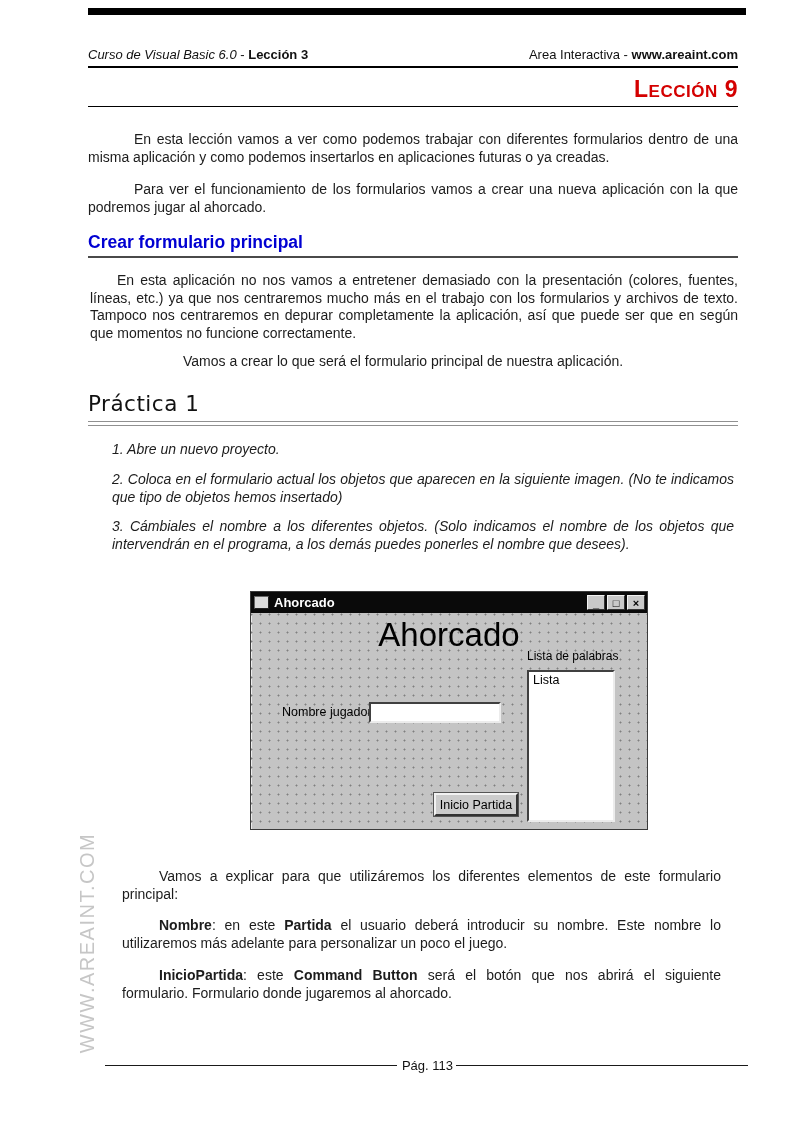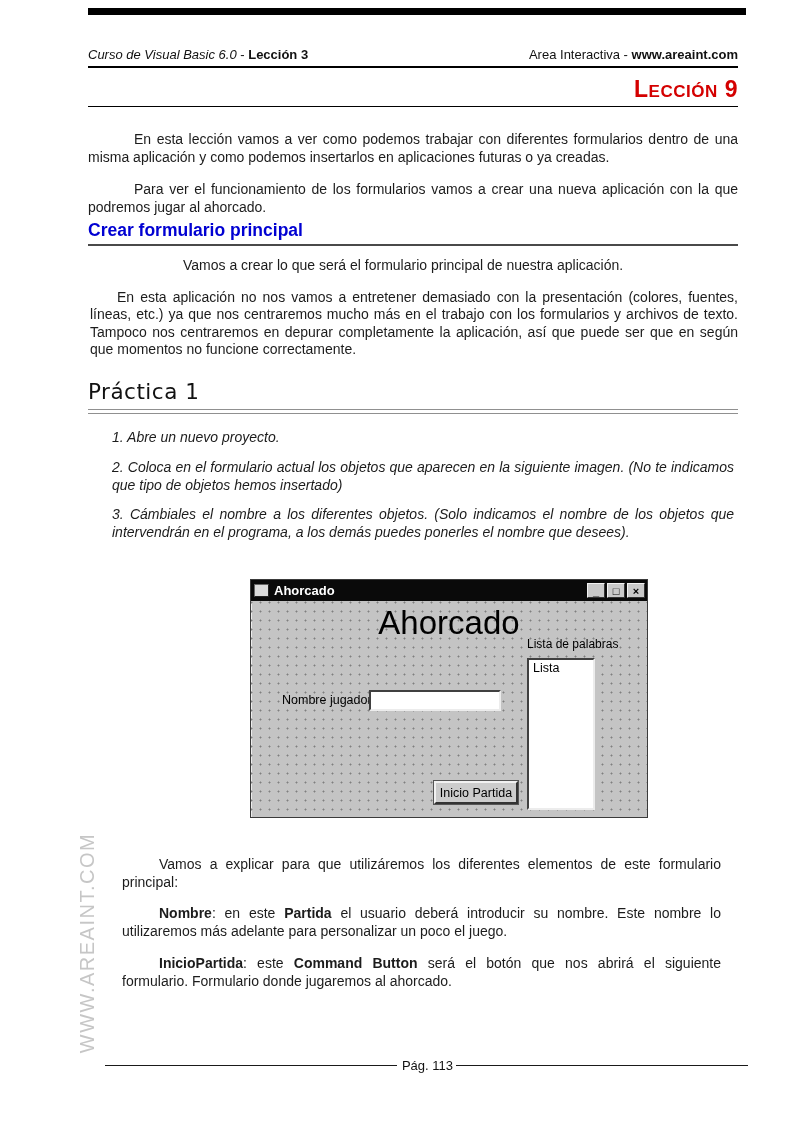--- a/index.html
+++ b/index.html
@@ -18,21 +18,21 @@
   .lesson-title{text-align:right;margin-top:8px;line-height:26px;color:#d40000;font-weight:bold;letter-spacing:.5px;}
   .lt-big{font-size:23px;}
   .lt-small{font-size:17px;}
   .lt-num{font-size:23px;margin-left:7px;}
   .title-rule{border:0;border-top:1.5px solid #000;margin-top:1px;}
 
   .body-p{margin:0;font-size:14px;line-height:17.5px;text-align:justify;color:#1c1c1c;}
   .p1{margin-top:24px;text-indent:46px;}
   .p2{margin-top:15px;text-indent:46px;}
 
-  .section-heading{margin:4px 0 0 0;font-size:17.5px;line-height:21px;font-weight:bold;color:#0000d2;}
+  .section-heading{margin:16px 0 0 0;font-size:17.5px;line-height:21px;font-weight:bold;color:#0000d2;}
   .section-rule{border:0;border-top:2px solid #4a4a4a;margin-top:3px;}
   .s1{margin-top:14px;margin-left:2px;text-indent:27px;}
   .s2{margin-top:11px;text-indent:95px;text-align:left;}
 
   .practica-heading{margin:20px 0 0 0;font-size:21.5px;line-height:26px;font-weight:normal;color:#111;font-family:"DejaVu Sans",sans-serif;letter-spacing:.5px;}
   .double-rule{margin-top:4px;height:3px;border-top:1px solid #909090;border-bottom:1px solid #909090;}
 
   .item{font-style:italic;margin-left:24px;margin-right:4px;}
   .item1{margin-top:15px;}
   .item2{margin-top:13px;}
@@ -51,21 +51,21 @@
   .vb-title{color:#fff;font-weight:bold;font-size:13px;}
   .vb-winbtns{margin-left:auto;display:flex;gap:2px;}
   .wbtn{width:18px;height:15px;background:#c9c9c9;border:1px solid;border-color:#f2f2f2 #333 #333 #f2f2f2;
         display:flex;align-items:center;justify-content:center;font-size:11px;font-weight:bold;color:#000;line-height:0;box-sizing:border-box;}
   .vb-body{position:relative;height:211px;
         background-image:radial-gradient(circle,#7f7f7f 0.9px,rgba(0,0,0,0) 1.1px);
         background-size:9px 9px;background-position:5px 6px;}
   .vb-big{position:absolute;top:3px;left:0;width:100%;text-align:center;font-size:33px;color:#000;}
   .vb-listcaption{position:absolute;left:276px;top:36px;font-size:12px;color:#000;}
   .sunken{background:#fff;border:2px solid;border-color:#404040 #ececec #ececec #404040;box-sizing:border-box;}
-  .vb-listbox{position:absolute;left:276px;top:57px;width:68px;height:152px;padding:1px 4px;font-size:12.5px;color:#000;}
+  .vb-listbox{position:absolute;left:276px;top:57px;width:88px;height:152px;padding:1px 4px;font-size:12.5px;color:#000;}
   .vb-namelabel{position:absolute;left:31px;top:92px;font-size:12.5px;color:#000;}
   .vb-textbox{position:absolute;left:118px;top:89px;width:132px;height:21px;}
   .vb-startbtn{position:absolute;left:183px;top:180px;width:84px;height:23px;background:#cccccc;
         border:2px solid;border-color:#f2f2f2 #333 #333 #f2f2f2;outline:1px solid #555;
         display:flex;align-items:center;justify-content:center;font-size:12.5px;color:#000;box-sizing:border-box;}
 
   
   .footer{position:absolute;left:88px;top:1058px;width:660px;display:flex;align-items:center;font-size:13px;color:#111;}
   .f-line{border-top:1.5px solid #1a1a1a;height:0;}
   .f-left{flex:1;margin-left:17px;margin-right:5px;}
@@ -97,22 +97,22 @@
       <span class="lt-big">L</span><span class="lt-small">ECCIÓN</span><span class="lt-num">9</span>
     </div>
     <hr class="title-rule">
 
     <p class="body-p p1">En esta lección vamos a ver como podemos trabajar con diferentes formularios dentro de una misma aplicación y como podemos insertarlos en aplicaciones futuras o ya creadas.</p>
     <p class="body-p p2">Para ver el funcionamiento de los formularios vamos a crear una nueva aplicación con la que podremos jugar al ahorcado.</p>
 
     <h2 class="section-heading">Crear formulario principal</h2>
     <hr class="section-rule">
 
+    <p class="body-p s1">En esta aplicación no nos vamos a entretener demasiado con la presentación (colores, fuentes, líneas, etc.) ya que nos centraremos mucho más en el trabajo con los formularios y archivos de texto. Tampoco nos centraremos en depurar completamente la aplicación, así que puede ser que en según que momentos no funcione correctamente.</p>
     <p class="body-p s2">Vamos a crear lo que será el formulario principal de nuestra aplicación.</p>
-    <p class="body-p s1">En esta aplicación no nos vamos a entretener demasiado con la presentación (colores, fuentes, líneas, etc.) ya que nos centraremos mucho más en el trabajo con los formularios y archivos de texto. Tampoco nos centraremos en depurar completamente la aplicación, así que puede ser que en según que momentos no funcione correctamente.</p>
 
     <h2 class="practica-heading">Práctica 1</h2>
     <div class="double-rule"></div>
 
     <p class="body-p item item1">1. Abre un nuevo proyecto.</p>
     <p class="body-p item item2">2. Coloca en el formulario actual los objetos que aparecen en la siguiente imagen. (No te indicamos que tipo de objetos hemos insertado)</p>
     <p class="body-p item item3">3. Cámbiales el nombre a los diferentes objetos. (Solo indicamos el nombre de los objetos que intervendrán en el programa, a los demás puedes ponerles el nombre que desees).</p>
 
     <div class="vbform">
       <div class="vb-titlebar">

